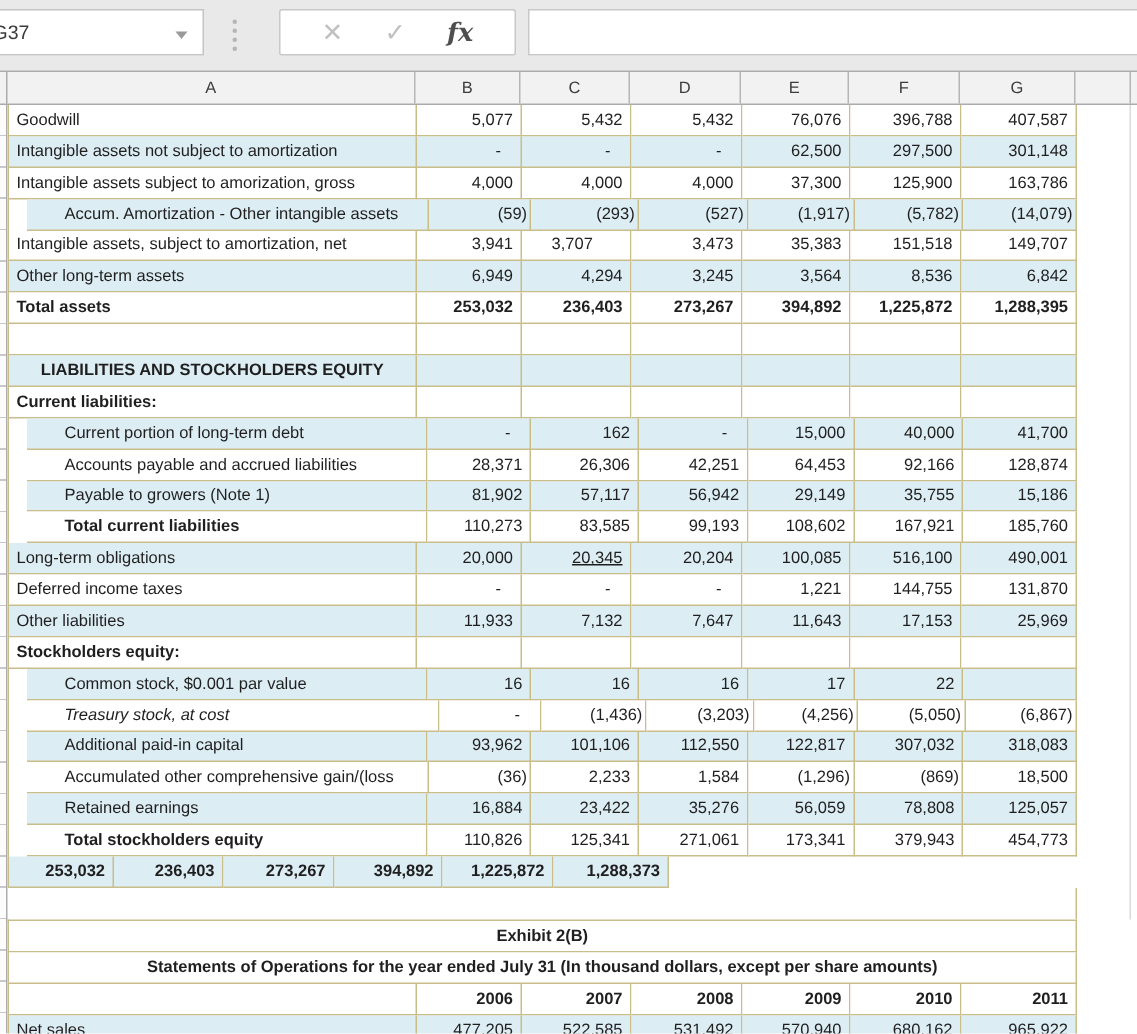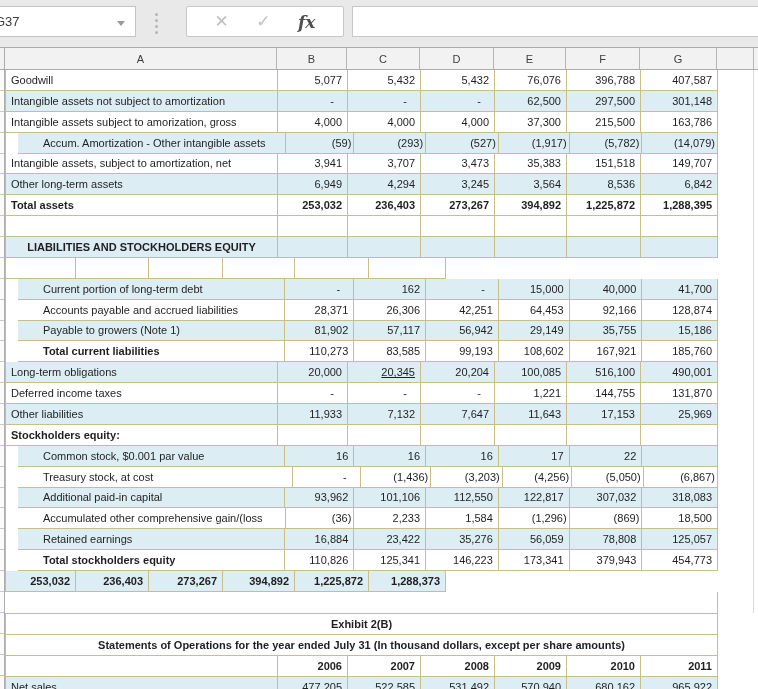--- a/index.html
+++ b/index.html
@@ -179,21 +179,21 @@
       <div class="cell num" style="width: 73px;">
         <span>4,000</span>
       </div>
       <div class="cell num" style="width: 74px;">
         <span>4,000</span>
       </div>
       <div class="cell num" style="width: 72px;">
         <span>37,300</span>
       </div>
       <div class="cell num" style="width: 74px;">
-        <span>215,500</span>
+        <span>125,900</span>
       </div>
       <div class="cell num" style="width: 77px;">
         <span>163,786</span>
       </div>
     </div>
     <div class="row fill">
       <div class="cell label i1" style="width: 272px;">
         <span>Accum. Amortization - Other intangible assets</span>
       </div>
       <div class="cell num paren" style="width: 70px;">
@@ -215,21 +215,21 @@
         <span>(14,079)</span>
       </div>
     </div>
     <div class="row">
       <div class="cell label" style="width: 272px;">
         <span>Intangible assets, subject to amortization, net</span>
       </div>
       <div class="cell num" style="width: 70px;">
         <span>3,941</span>
       </div>
-      <div class="cell num" style="width: 73px;">
+      <div class="cell num" style="width: 73px; justify-content: center;">
         <span>3,707</span>
       </div>
       <div class="cell num" style="width: 74px;">
         <span>3,473</span>
       </div>
       <div class="cell num" style="width: 72px;">
         <span>35,383</span>
       </div>
       <div class="cell num" style="width: 74px;">
         <span>151,518</span>
@@ -298,20 +298,23 @@
         <span>LIABILITIES AND STOCKHOLDERS EQUITY</span>
       </div>
       <div class="cell num" style="width: 70px;"></div>
       <div class="cell num" style="width: 73px;"></div>
       <div class="cell num" style="width: 74px;"></div>
       <div class="cell num" style="width: 72px;"></div>
       <div class="cell num" style="width: 74px;"></div>
       <div class="cell num" style="width: 77px;"></div>
     </div>
     <div class="row">
+      <div class="cell label b" style="width: 272px;">
+        <span>Current liabilities:</span>
+      </div>
       <div class="cell num" style="width: 70px;"></div>
       <div class="cell num" style="width: 73px;"></div>
       <div class="cell num" style="width: 74px;"></div>
       <div class="cell num" style="width: 72px;"></div>
       <div class="cell num" style="width: 74px;"></div>
       <div class="cell num" style="width: 77px;"></div>
     </div>
     <div class="row fill">
       <div class="cell label i1" style="width: 272px;">
         <span>Current portion of long-term debt</span>
@@ -499,21 +502,21 @@
       </div>
       <div class="cell num" style="width: 72px;">
         <span>17</span>
       </div>
       <div class="cell num" style="width: 74px;">
         <span>22</span>
       </div>
       <div class="cell num" style="width: 77px;"></div>
     </div>
     <div class="row">
-      <div class="cell label i1" style="width: 284px;">
+      <div class="cell label i1" style="width: 284px; font-style: italic;">
         <span>Treasury stock, at cost</span>
       </div>
       <div class="cell num dash" style="width: 70px;">
         <span>-</span>
       </div>
       <div class="cell num paren" style="width: 73px; text-align: center;">
         <span>(1,436)</span>
       </div>
       <div class="cell num paren" style="width: 74px;">
         <span>(3,203)</span>
@@ -601,21 +604,21 @@
       <div class="cell label b i1" style="width: 272px;">
         <span>Total stockholders equity</span>
       </div>
       <div class="cell num" style="width: 70px;">
         <span>110,826</span>
       </div>
       <div class="cell num" style="width: 73px;">
         <span>125,341</span>
       </div>
       <div class="cell num" style="width: 74px;">
-        <span>146,223</span>
+        <span>271,061</span>
       </div>
       <div class="cell num" style="width: 72px;">
         <span>173,341</span>
       </div>
       <div class="cell num" style="width: 74px;">
         <span>379,943</span>
       </div>
       <div class="cell num" style="width: 77px;">
         <span>454,773</span>
       </div>

